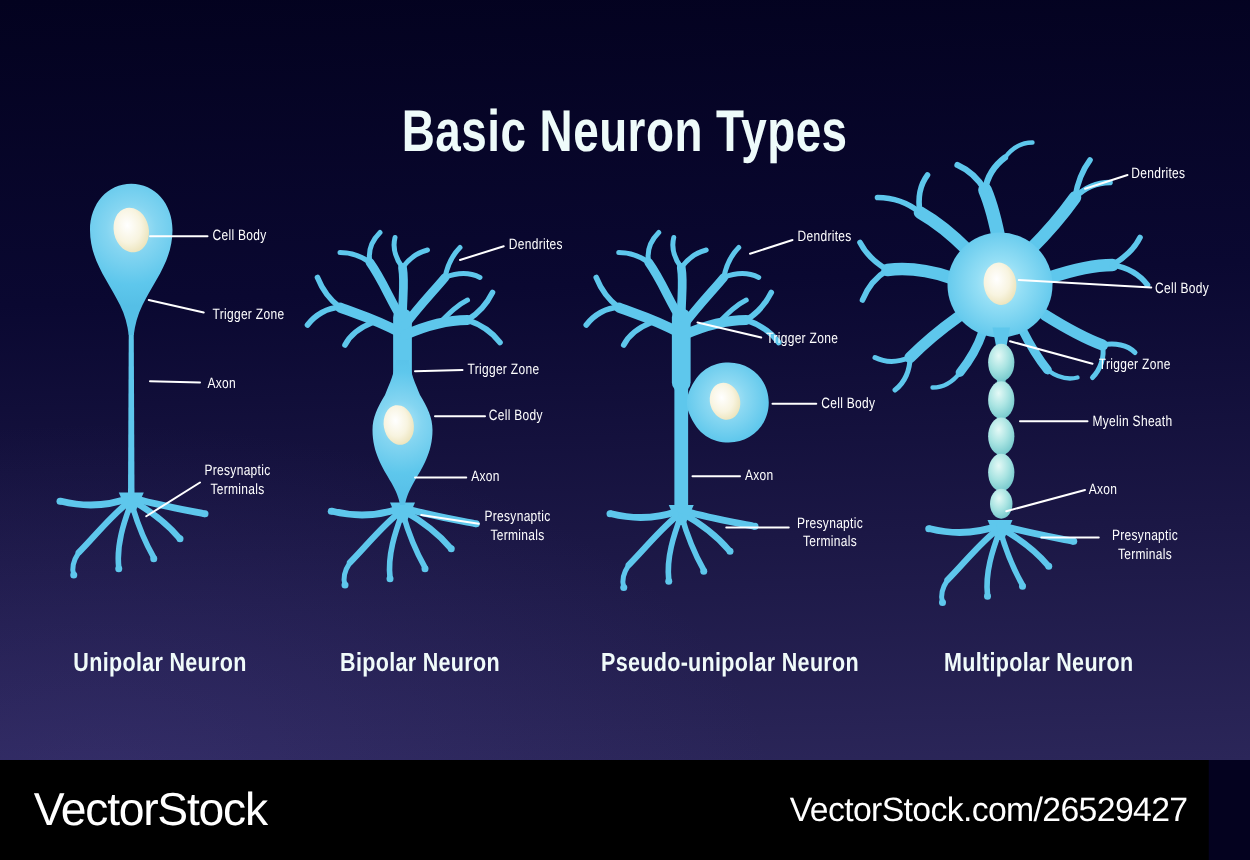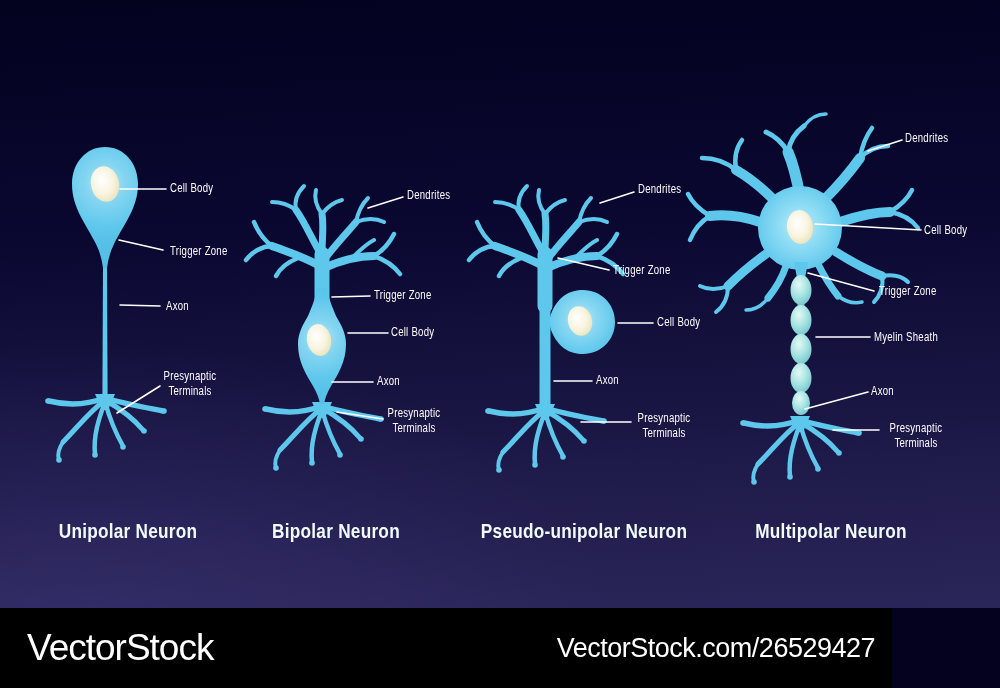--- a/index.html
+++ b/index.html
@@ -31,32 +31,33 @@
     transform:scaleX(0.82);transform-origin:center center;
   }
   #title{
     position:absolute;left:0;right:0;top:60px;text-align:center;color:#eefbfa;
   }
   #title span{
     display:inline-block;font-size:47px;font-weight:bold;line-height:1;
     transform:scaleX(0.78);transform-origin:center center;letter-spacing:0.5px;
   }
   #footer{
-    position:absolute;left:0;top:608px;width:892px;height:80px;background:#000000;
+    position:absolute;left:0;top:608px;width:967px;height:80px;background:#000000;
     display:flex;align-items:center;justify-content:space-between;color:#fff;
   }
   #footer .logo{font-size:37px;letter-spacing:-1px;margin-left:27px;}
   #footer .url{font-size:27px;letter-spacing:-0.5px;margin-right:17px;}
 </style>
 </head>
 <body>
 
 <div id="stage">
   <div id="art">
 
+    <h1 id="title"><span>Basic Neuron Types</span></h1>
 
     <svg width="1000" height="608" viewBox="0 0 1000 608" xmlns="http://www.w3.org/2000/svg" xmlns:xlink="http://www.w3.org/1999/xlink">
       <defs>
         <radialGradient id="nuc" cx="42%" cy="38%" r="78%">
           <stop offset="0%" stop-color="#ffffff"></stop>
           <stop offset="50%" stop-color="#f8f4e0"></stop>
           <stop offset="82%" stop-color="#ece4bc"></stop>
           <stop offset="100%" stop-color="#dcd3ab"></stop>
         </radialGradient>
         <radialGradient id="myel" cx="40%" cy="32%" r="85%">

